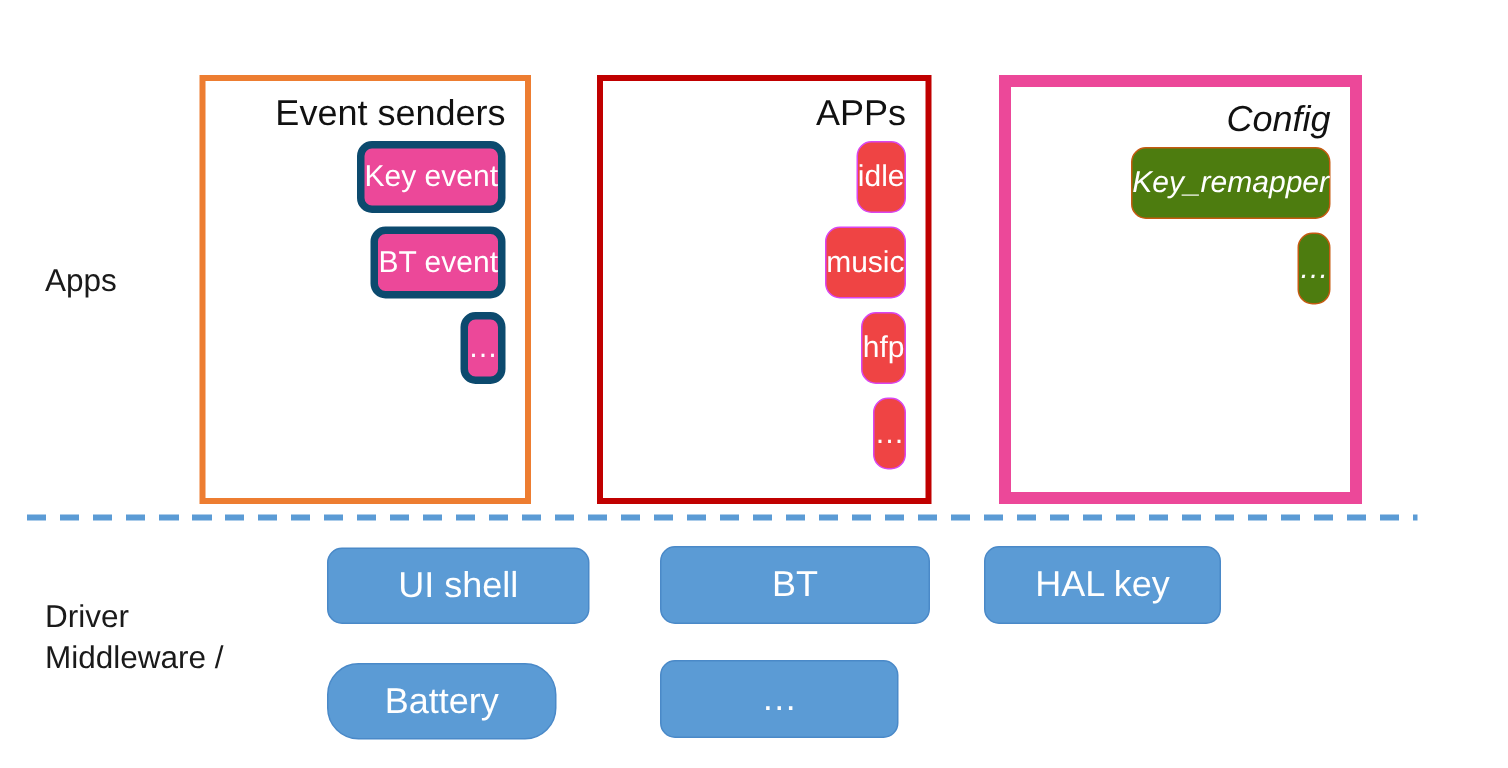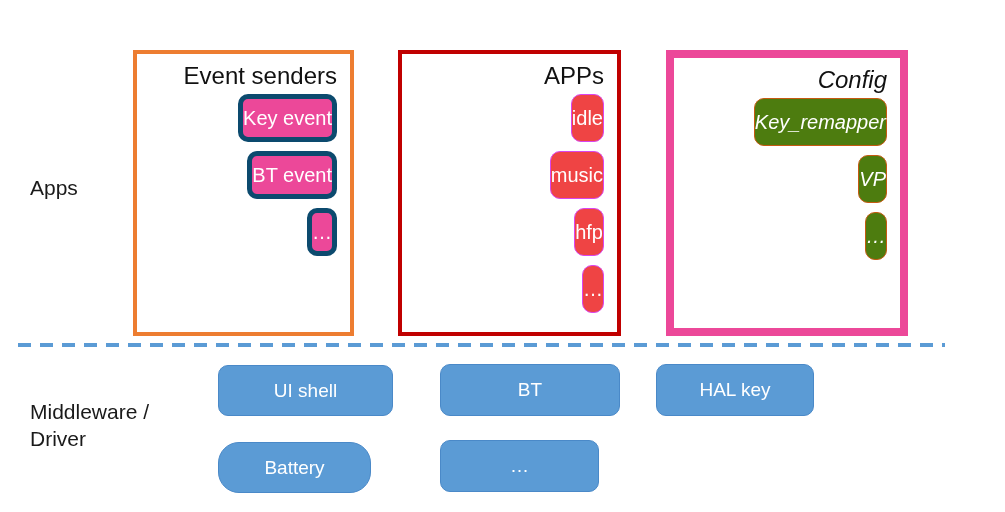--- a/index.html
+++ b/index.html
@@ -77,21 +77,21 @@
   
   .blue-pill {
     position: absolute;
     background: #5B9BD5;
     border: 1px solid #4A89C8;
     border-radius: 10px;
     display: flex;
     align-items: center;
     justify-content: center;
     color: #ffffff;
-    font-size: 19px;
+    font-size: 24px;
     box-sizing: border-box;
     white-space: nowrap;
   }
   .mw-ui-shell { left: 218px; top: 365px; width: 175px; height: 51px; }
   .mw-bt       { left: 440px; top: 364px; width: 180px; height: 52px; }
   .mw-hal-key  { left: 640px; top: 364px; width: 158px; height: 52px; margin-left: 16px; }
   .mw-battery  { left: 218px; top: 442px; width: 153px; height: 51px; border-radius: 21px; }
   .mw-dots     { left: 440px; top: 440px; width: 159px; height: 52px; }
 </style>
 </head>
@@ -112,29 +112,28 @@
     <div class="group-title">APPs</div>
     <div class="pill pill-red">idle</div>
     <div class="pill pill-red">music</div>
     <div class="pill pill-red">hfp</div>
     <div class="pill pill-red">…</div>
   </div>
 
   <div class="group-box box-green">
     <div class="group-title">Config</div>
     <div class="pill pill-green">Key_remapper</div>
-    <div class="pill pill-green">VP</div>
     <div class="pill pill-green">…</div>
   </div>
 
   <div class="divider"></div>
 
   <div class="side-label mw-label">
+    <div>Driver</div>
     <div>Middleware /</div>
-    <div>Driver</div>
   </div>
 
   <div class="blue-pill mw-ui-shell">UI shell</div>
   <div class="blue-pill mw-bt">BT</div>
   <div class="blue-pill mw-hal-key">HAL key</div>
   <div class="blue-pill mw-battery">Battery</div>
   <div class="blue-pill mw-dots">…</div>
 
 </div>
 

